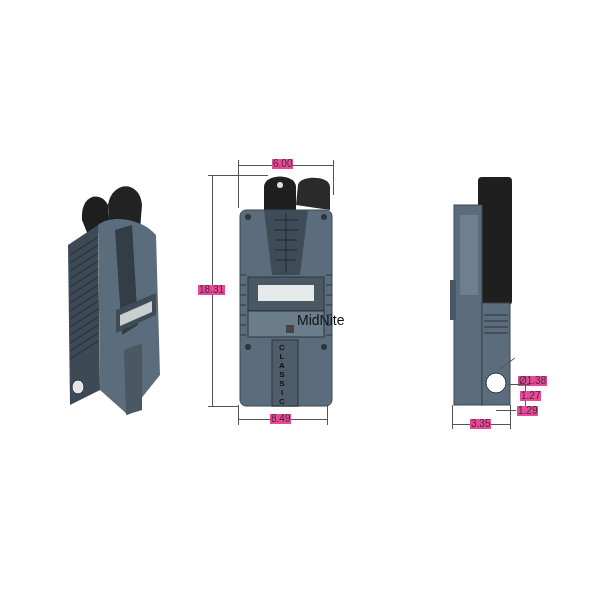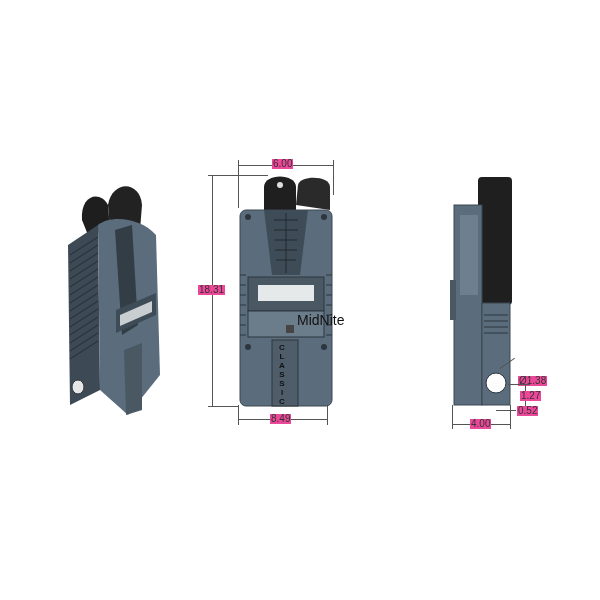--- a/index.html
+++ b/index.html
@@ -122,21 +122,21 @@
         <line x1="34" y1="152" x2="58" y2="152"></line>
         <line x1="34" y1="158" x2="58" y2="158"></line>
       </g>
     <rect x="0" y="105" width="6" height="40" fill="#4a5864"></rect>
     <circle cx="46" cy="208" r="10" fill="#ffffff" stroke="#2d363e"></circle>
   </svg>
 </div>
 <div class="line" style="left:452px;top:424px;width:59px;height:1px;"></div>
 <div class="line" style="left:452px;top:405px;width:1px;height:24px;"></div>
 <div class="line" style="left:510px;top:405px;width:1px;height:24px;"></div>
-<div class="dimtxt" style="left:470px;top:419px;">4.00</div>
+<div class="dimtxt" style="left:470px;top:419px;">3.35</div>
 
 <div class="line" style="left:500px;top:368px;width:18px;height:1px;transform:rotate(-35deg);transform-origin:left;"></div>
 <div class="dimtxt" style="left:518px;top:357px;margin-top:19px;">Ø1.38</div>
 <div class="line" style="left:508px;top:384px;width:22px;height:1px;"></div>
 <div class="line" style="left:525px;top:384px;width:1px;height:24px;"></div>
 <div class="dimtxt" style="left:520px;top:391px;text-align:center;">1.27</div>
 <div class="line" style="left:496px;top:410px;width:20px;height:1px;"></div>
-<div class="dimtxt" style="left:517px;top:406px;">0.52</div>
+<div class="dimtxt" style="left:517px;top:406px;">1.29</div>
 
 </body></html>

